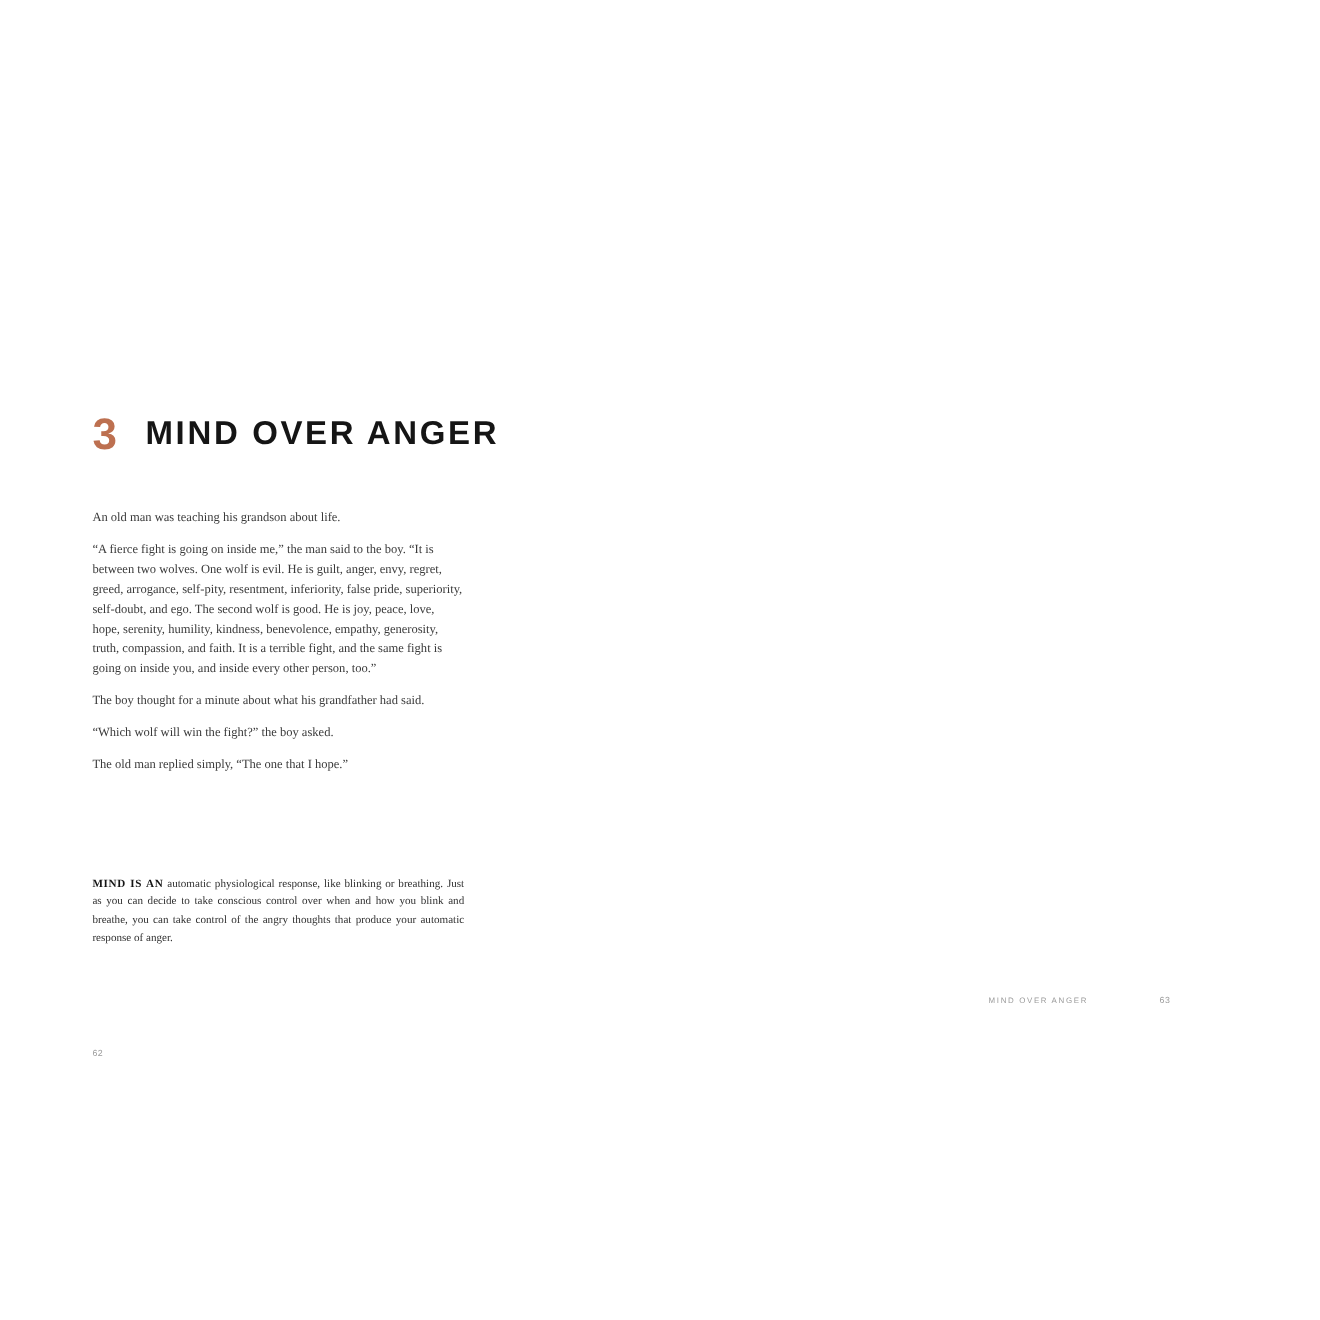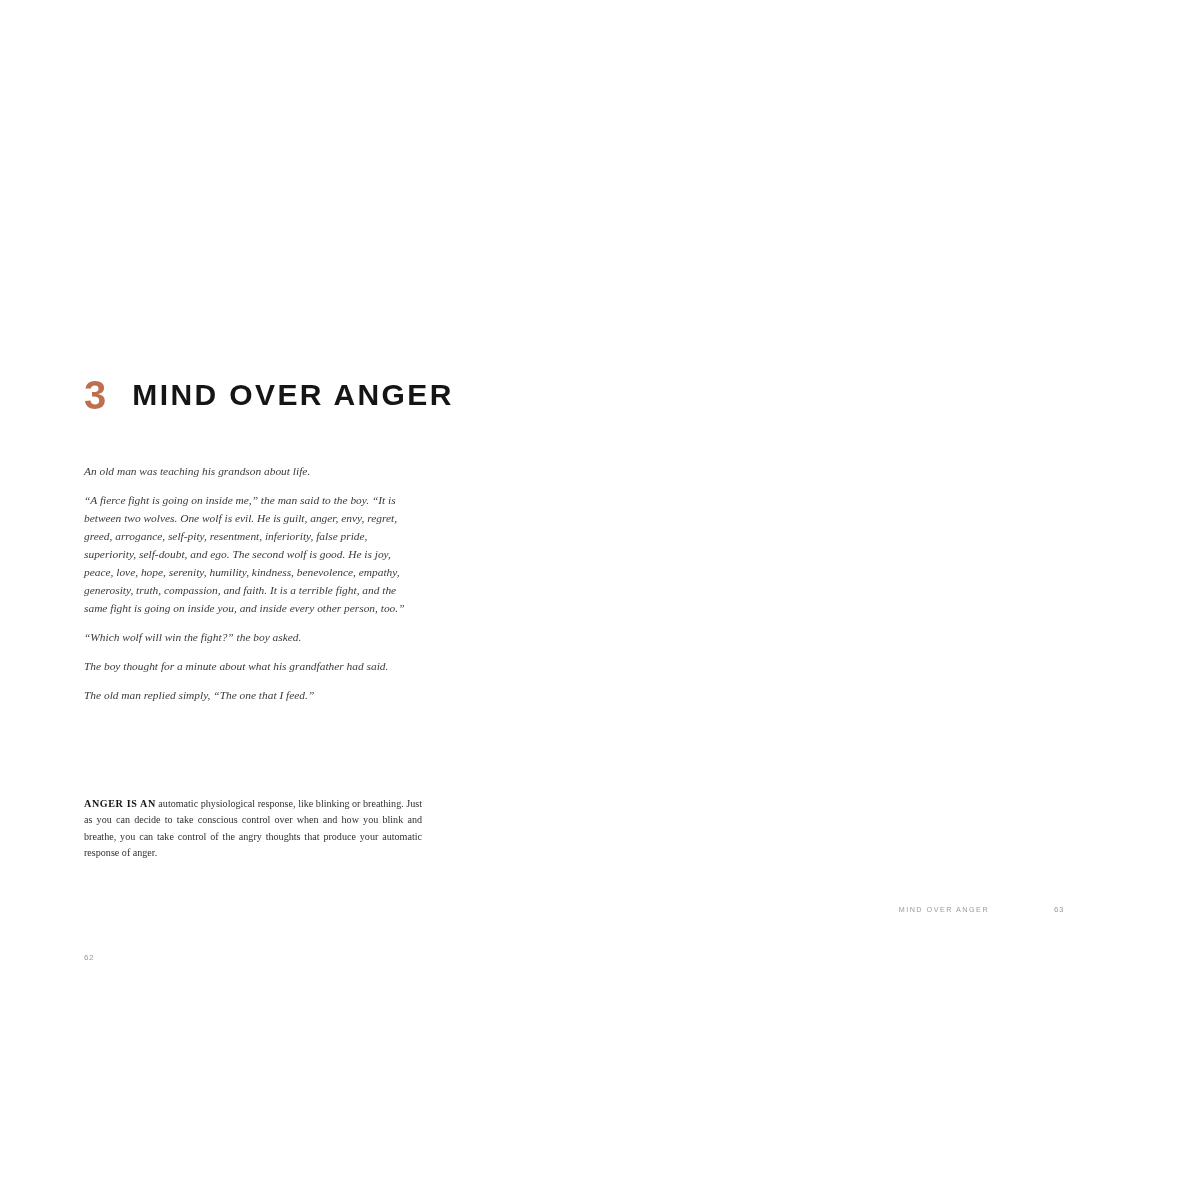--- a/index.html
+++ b/index.html
@@ -62,21 +62,20 @@
 
   
   .epigraph {
     position: absolute;
     left: 84px;
     top: 462px;
     width: 338px;
   }
   .epigraph p {
     margin: 0 0 11px 0;
-    font-style: italic;
     font-size: 11.4px;
     line-height: 1.58;
     color: #3a3a3a;
     text-align: left;
   }
   .epigraph p:last-child { margin-bottom: 0; }
 
   
   .opening-para {
     position: absolute;
@@ -137,26 +136,26 @@
   <div class="page-verso">
 
     <div class="chapter-head">
       <div class="chapter-number">3</div>
       <h1 class="chapter-title">MIND OVER ANGER</h1>
     </div>
 
     <div class="epigraph">
       <p>An old man was teaching his grandson about life.</p>
       <p>“A fierce fight is going on inside me,” the man said to the boy. “It is between two wolves. One wolf is evil. He is guilt, anger, envy, regret, greed, arrogance, self-pity, resentment, inferiority, false pride, superiority, self-doubt, and ego. The second wolf is good. He is joy, peace, love, hope, serenity, humility, kindness, benevolence, empathy, generosity, truth, compassion, and faith. It is a terrible fight, and the same fight is going on inside you, and inside every other person, too.”</p>
+      <p>The boy thought for a minute about what his grandfather had said.</p>
       <p>“Which wolf will win the fight?” the boy asked.</p>
-      <p>The boy thought for a minute about what his grandfather had said.</p>
-      <p>The old man replied simply, “The one that I feed.”</p>
+      <p>The old man replied simply, “The one that I hope.”</p>
     </div>
 
-    <p class="opening-para"><span class="smallcaps">ANGER IS AN</span><span> automatic physiological response, like blinking or breathing. Just as you can decide to take conscious control over when and how you blink and breathe, you can take control of the angry thoughts that produce your automatic response of anger.</span></p>
+    <p class="opening-para"><span class="smallcaps">MIND IS AN</span><span> automatic physiological response, like blinking or breathing. Just as you can decide to take conscious control over when and how you blink and breathe, you can take control of the angry thoughts that produce your automatic response of anger.</span></p>
 
     <div class="folio-verso">62</div>
   </div>
 
   <div class="page-recto">
 
     <div class="footer-recto">
       <div class="running-head">Mind Over Anger</div>
       <div class="folio-recto">63</div>
     </div>

